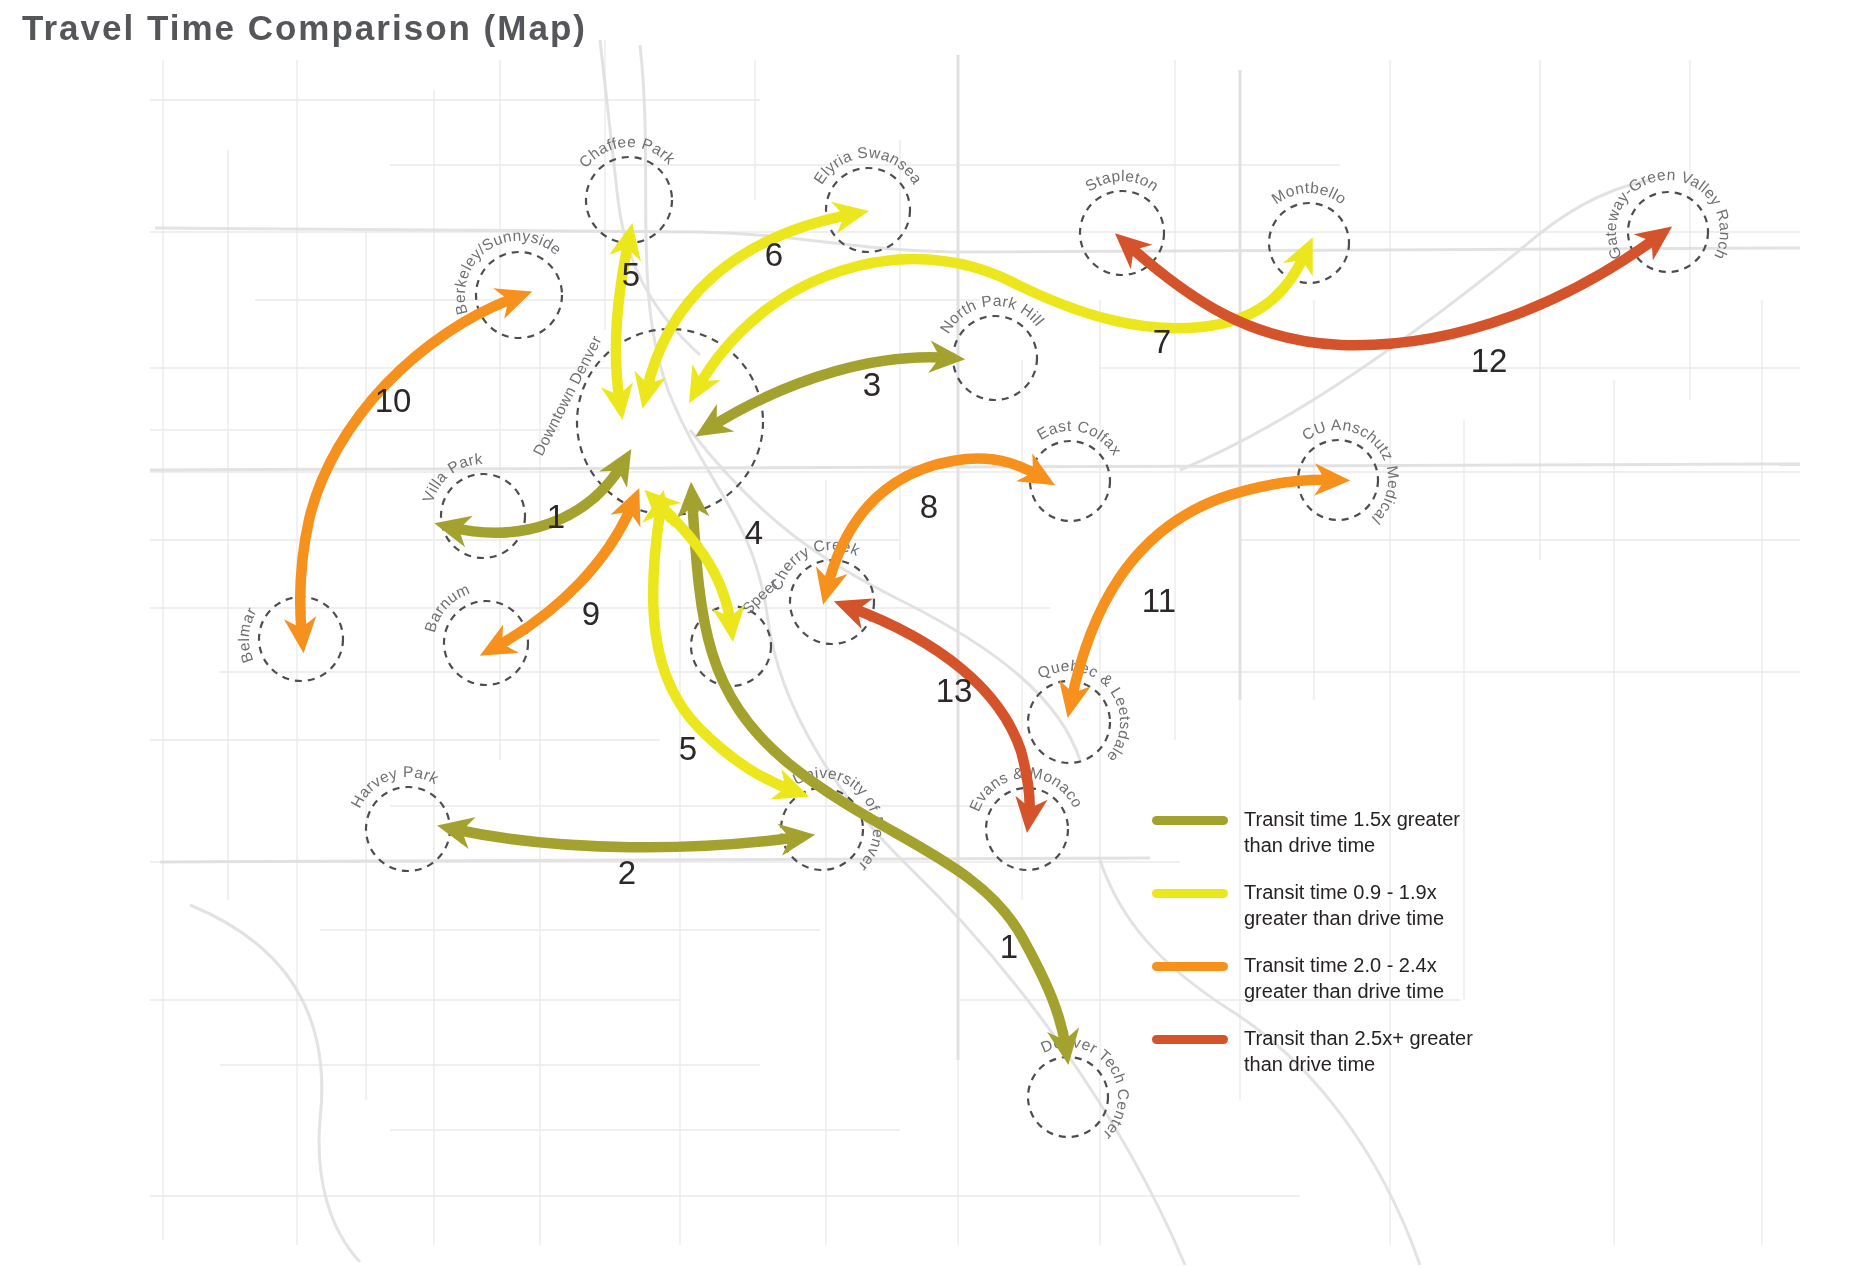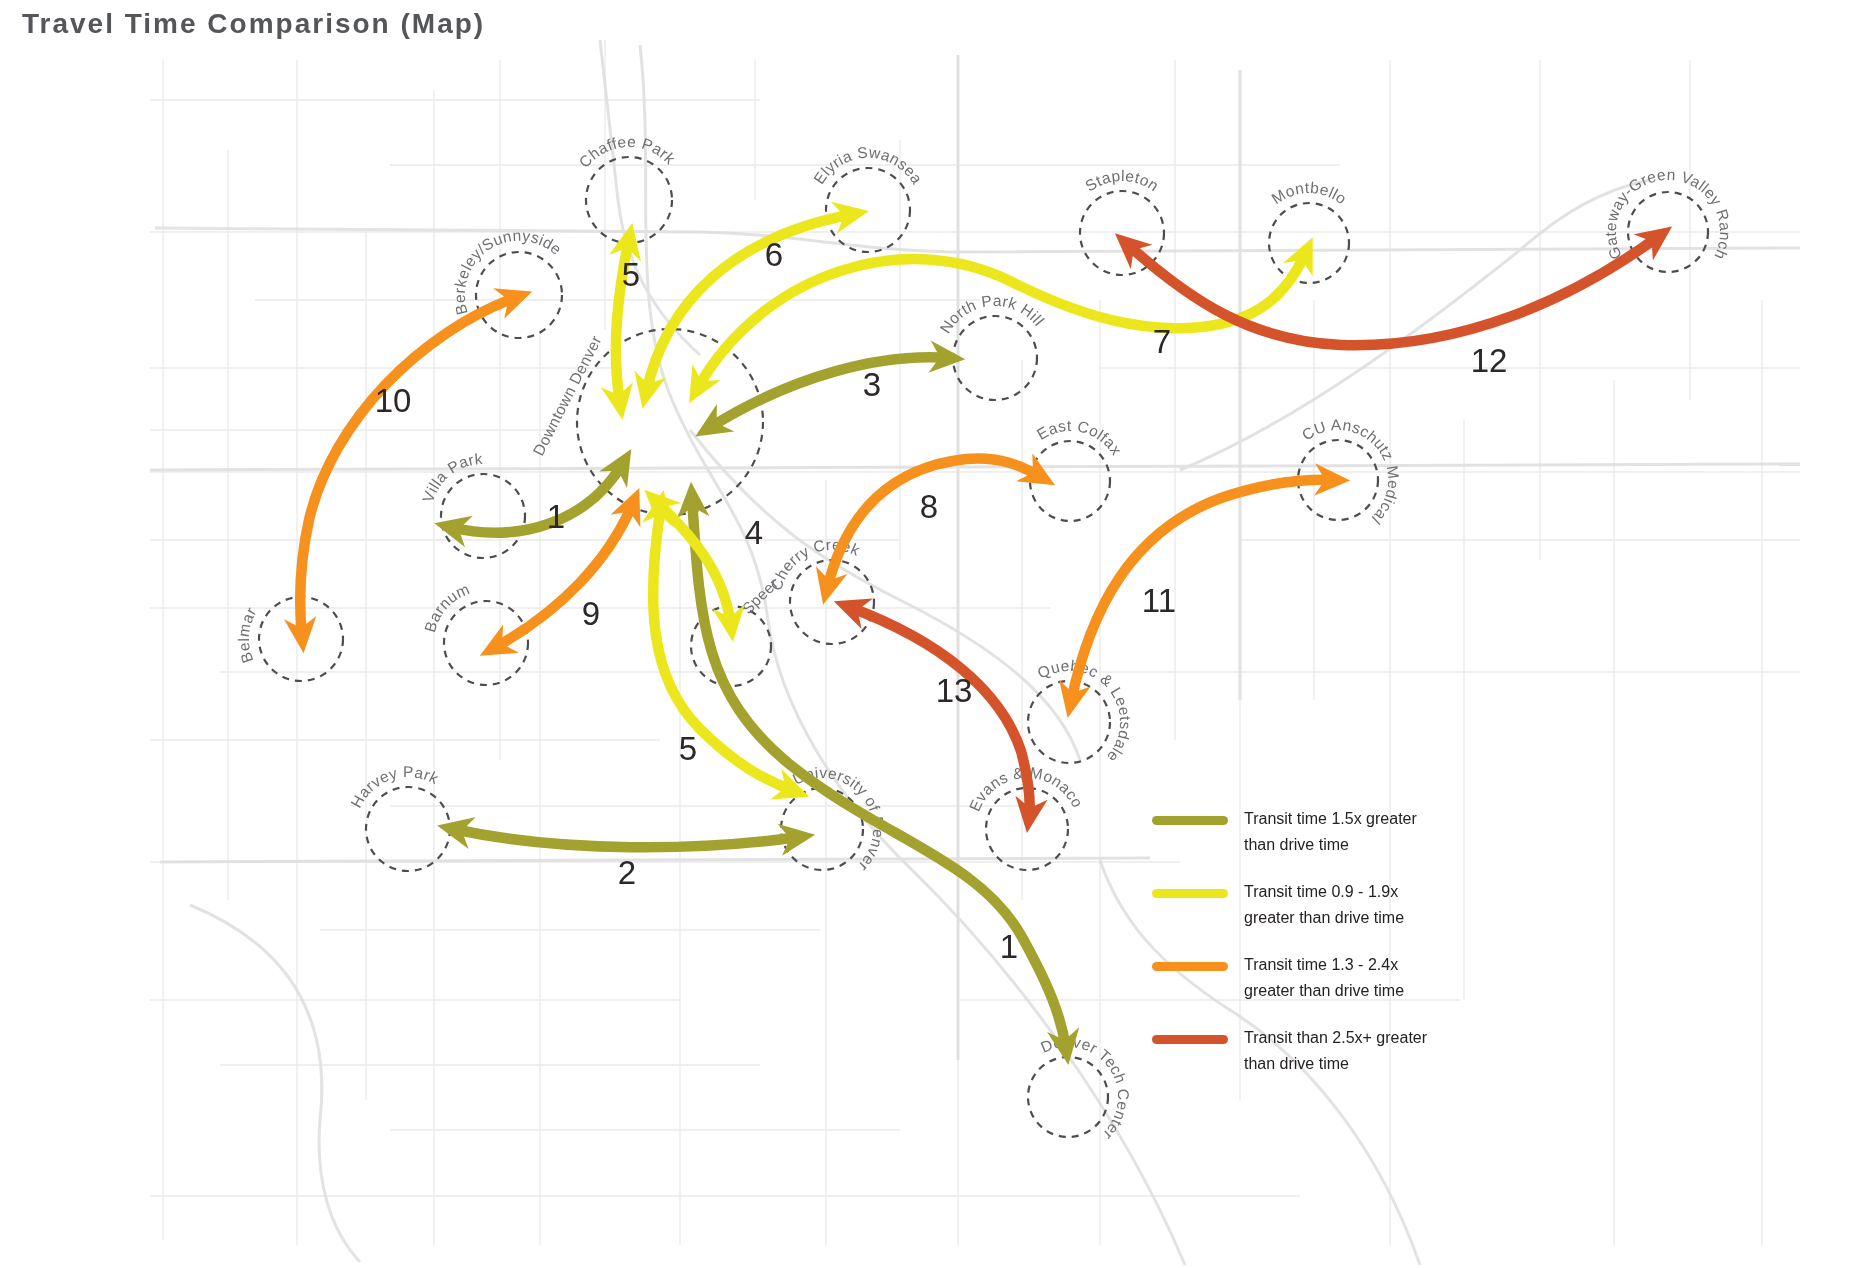--- a/index.html
+++ b/index.html
@@ -2,29 +2,29 @@
 <html><head>
 <meta charset="utf-8">
 <style>
   html,body{margin:0;padding:0;}
   body{
     width:1850px;height:1268px;background:#ffffff;position:relative;overflow:hidden;
     font-family:"Liberation Sans",sans-serif;
   }
   .page-title{
     position:absolute;top:8px;left:22px;
-    font-size:28px;font-weight:bold;letter-spacing:2px;color:#55565a;
+    font-size:35px;font-weight:bold;letter-spacing:2px;color:#55565a;
   }
   #map-svg{position:absolute;left:0;top:0;}
   .nlabel{fill:#6e6f72;font-size:15.5px;letter-spacing:.4px;font-family:"Liberation Sans",sans-serif;}
   .rnum{fill:#2c282a;font-size:33px;font-family:"Liberation Sans",sans-serif;}
   .legend{position:absolute;left:1152px;top:806px;width:440px;}
   .legend-item{display:flex;margin-bottom:21px;}
   .swatch{width:76px;height:9px;border-radius:5px;margin:10px 16px 0 0;flex:none;}
-  .legend-text{font-size:16px;line-height:26px;color:#262223;}
+  .legend-text{font-size:20px;line-height:26px;color:#262223;}
 </style>
 </head>
 <body>
 
 <svg id="map-svg" width="1850" height="1268" viewBox="0 0 1850 1268">
     <defs>
       <marker id="ah-olive" viewBox="0 0 11 10" refX="6" refY="5" markerWidth="3.4" markerHeight="3.2" orient="auto-start-reverse">
         <path d="M0,0 L11,5 L0,10 L3.2,5 Z" fill="#a4a22e"></path>
       </marker>
       <marker id="ah-yellow" viewBox="0 0 11 10" refX="6" refY="5" markerWidth="3.4" markerHeight="3.2" orient="auto-start-reverse">
@@ -200,19 +200,19 @@
   <div class="legend-item">
     <span class="swatch" style="background: rgb(164, 162, 46);"></span>
     <span class="legend-text"><span>Transit time 1.5x greater</span><br><span>than drive time</span></span>
   </div>
   <div class="legend-item">
     <span class="swatch" style="background: rgb(236, 231, 29);"></span>
     <span class="legend-text"><span>Transit time 0.9 - 1.9x</span><br><span>greater than drive time</span></span>
   </div>
   <div class="legend-item">
     <span class="swatch" style="background: rgb(246, 145, 30);"></span>
-    <span class="legend-text"><span>Transit time  1.3 - 2.4x</span><br><span>greater than drive time</span></span>
+    <span class="legend-text"><span>Transit time  2.0 - 2.4x</span><br><span>greater than drive time</span></span>
   </div>
   <div class="legend-item">
     <span class="swatch" style="background: rgb(212, 83, 42);"></span>
     <span class="legend-text"><span>Transit than 2.5x+ greater</span><br><span>than drive time</span></span>
   </div>
 </div>
 
 </body></html>

